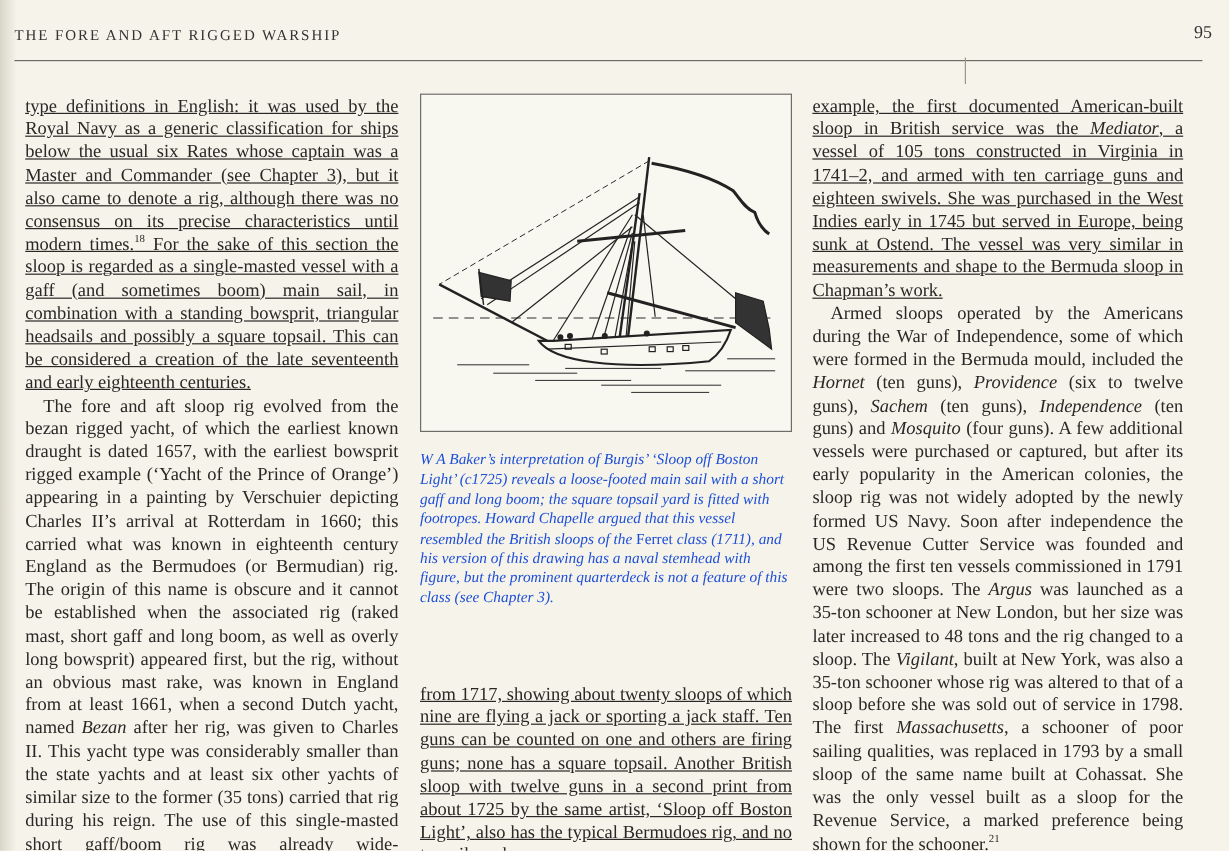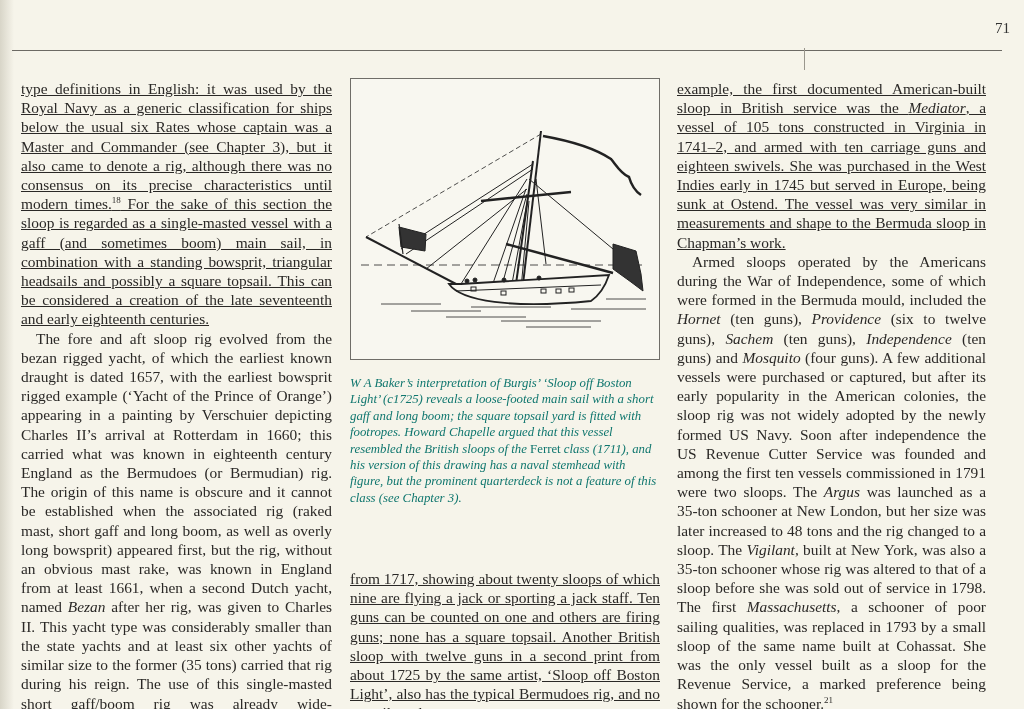--- a/index.html
+++ b/index.html
@@ -39,34 +39,35 @@
   .column p.last { text-align-last: justify; }
   sup { font-size: 9px; line-height: 0; vertical-align: 6px; }
   i { font-style: italic; }
   .figure-frame {
     position: absolute; left: 350px; top: 78px; width: 308px; height: 280px;
     border: 1px solid #6f6d68; background: #f8f7f0;
   }
   .figure-frame svg { width: 100%; height: 100%; display: block; }
   .caption {
     position: absolute; left: 350px; top: 375px; width: 310px;
-    font-size: 12.8px; line-height: 16.4px; font-style: italic; color: #0f766e;
+    font-size: 12.8px; line-height: 16.4px; font-style: italic; color: #1d4ed8;
   }
   .caption .roman { font-style: normal; }
   .gutter-mark {
     position: absolute; left: 804px; top: 48px; width: 1px; height: 22px; background: #9a978d;
   }
 </style>
 </head>
 <body>
 
 <div class="left-shadow"></div>
 
 <div class="running-head">
-  <span class="page-number">71</span>
+  <span class="running-title">THE FORE AND AFT RIGGED WARSHIP</span>
+  <span class="page-number">95</span>
   <div class="head-rule"></div>
 </div>
 <div class="gutter-mark"></div>
 
 <div class="column col1">
   <p class="cont"><span>type definitions in English: it was used by the Royal Navy as a generic classification for ships below the usual six Rates whose captain was a Master and Commander (see Chapter 3), but it also came to denote a rig, although there was no consensus on its precise characteristics until modern times.</span><sup>18</sup><span> For the sake of this section the sloop is regarded as a single-masted vessel with a gaff (and sometimes boom) main sail, in combination with a standing bowsprit, triangular headsails and possibly a square topsail. This can be considered a creation of the late seventeenth and early eighteenth centuries.</span></p>
   <p class="indent last"><span>The fore and aft sloop rig evolved from the bezan rigged yacht, of which the earliest known draught is dated 1657, with the earliest bowsprit rigged example (‘Yacht of the Prince of Orange’) appearing in a painting by Verschuier depicting Charles II’s arrival at Rotterdam in 1660; this carried what was known in eighteenth century England as the Bermudoes (or Bermudian) rig. The origin of this name is obscure and it cannot be established when the associated rig (raked mast, short gaff and long boom, as well as overly long bowsprit) appeared first, but the rig, without an obvious mast rake, was known in England from at least 1661, when a second Dutch yacht, named </span><i>Bezan</i><span> after her rig, was given to Charles II. This yacht type was considerably smaller than the state yachts and at least six other yachts of similar size to the former (35 tons) carried that rig during his reign. The use of this single-masted short gaff/boom rig was already wide-</span></p>
 </div>
 
 <div class="figure-frame">

